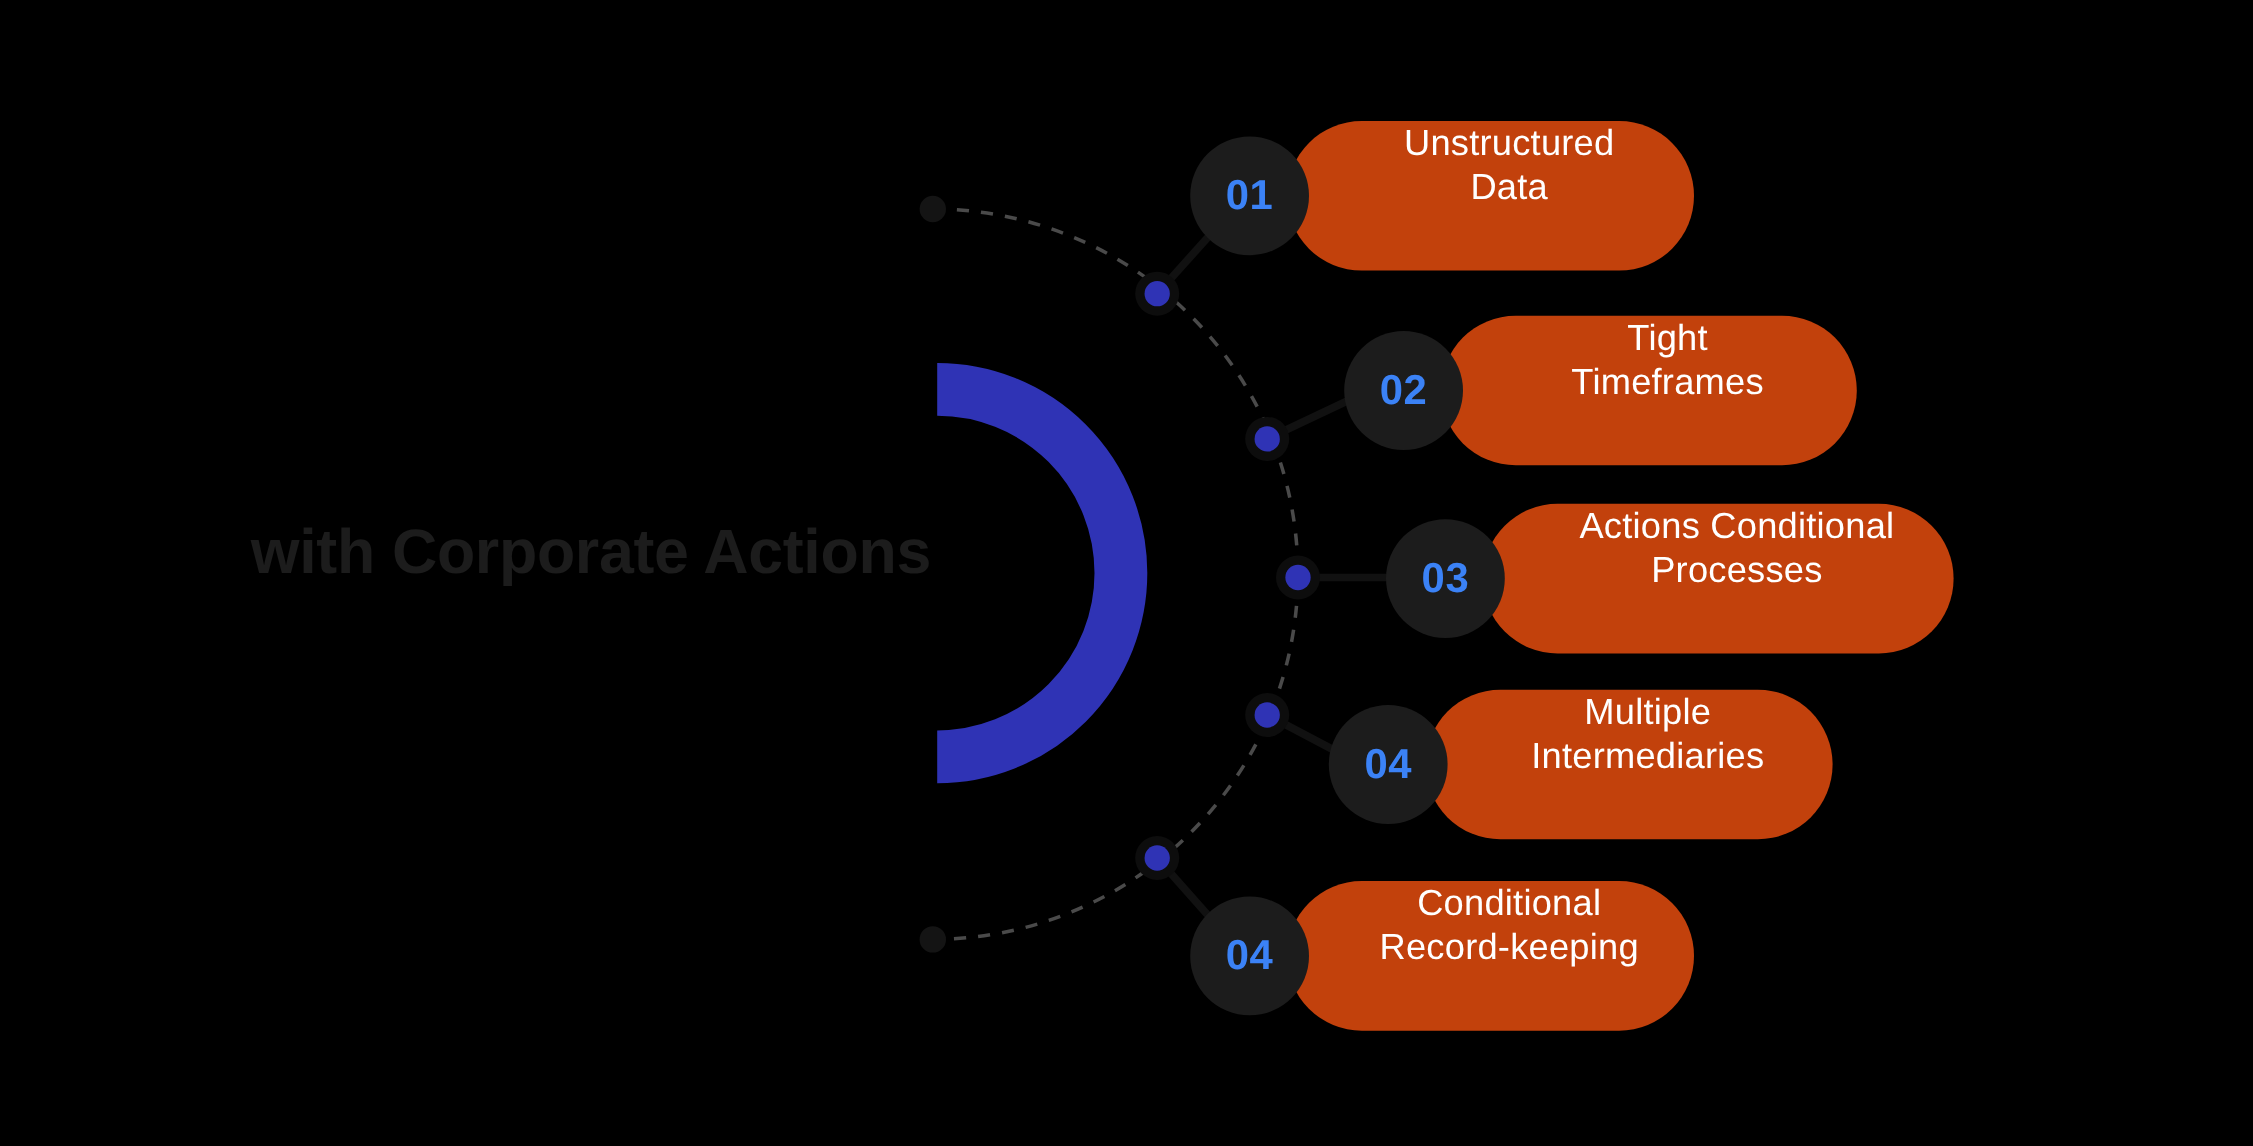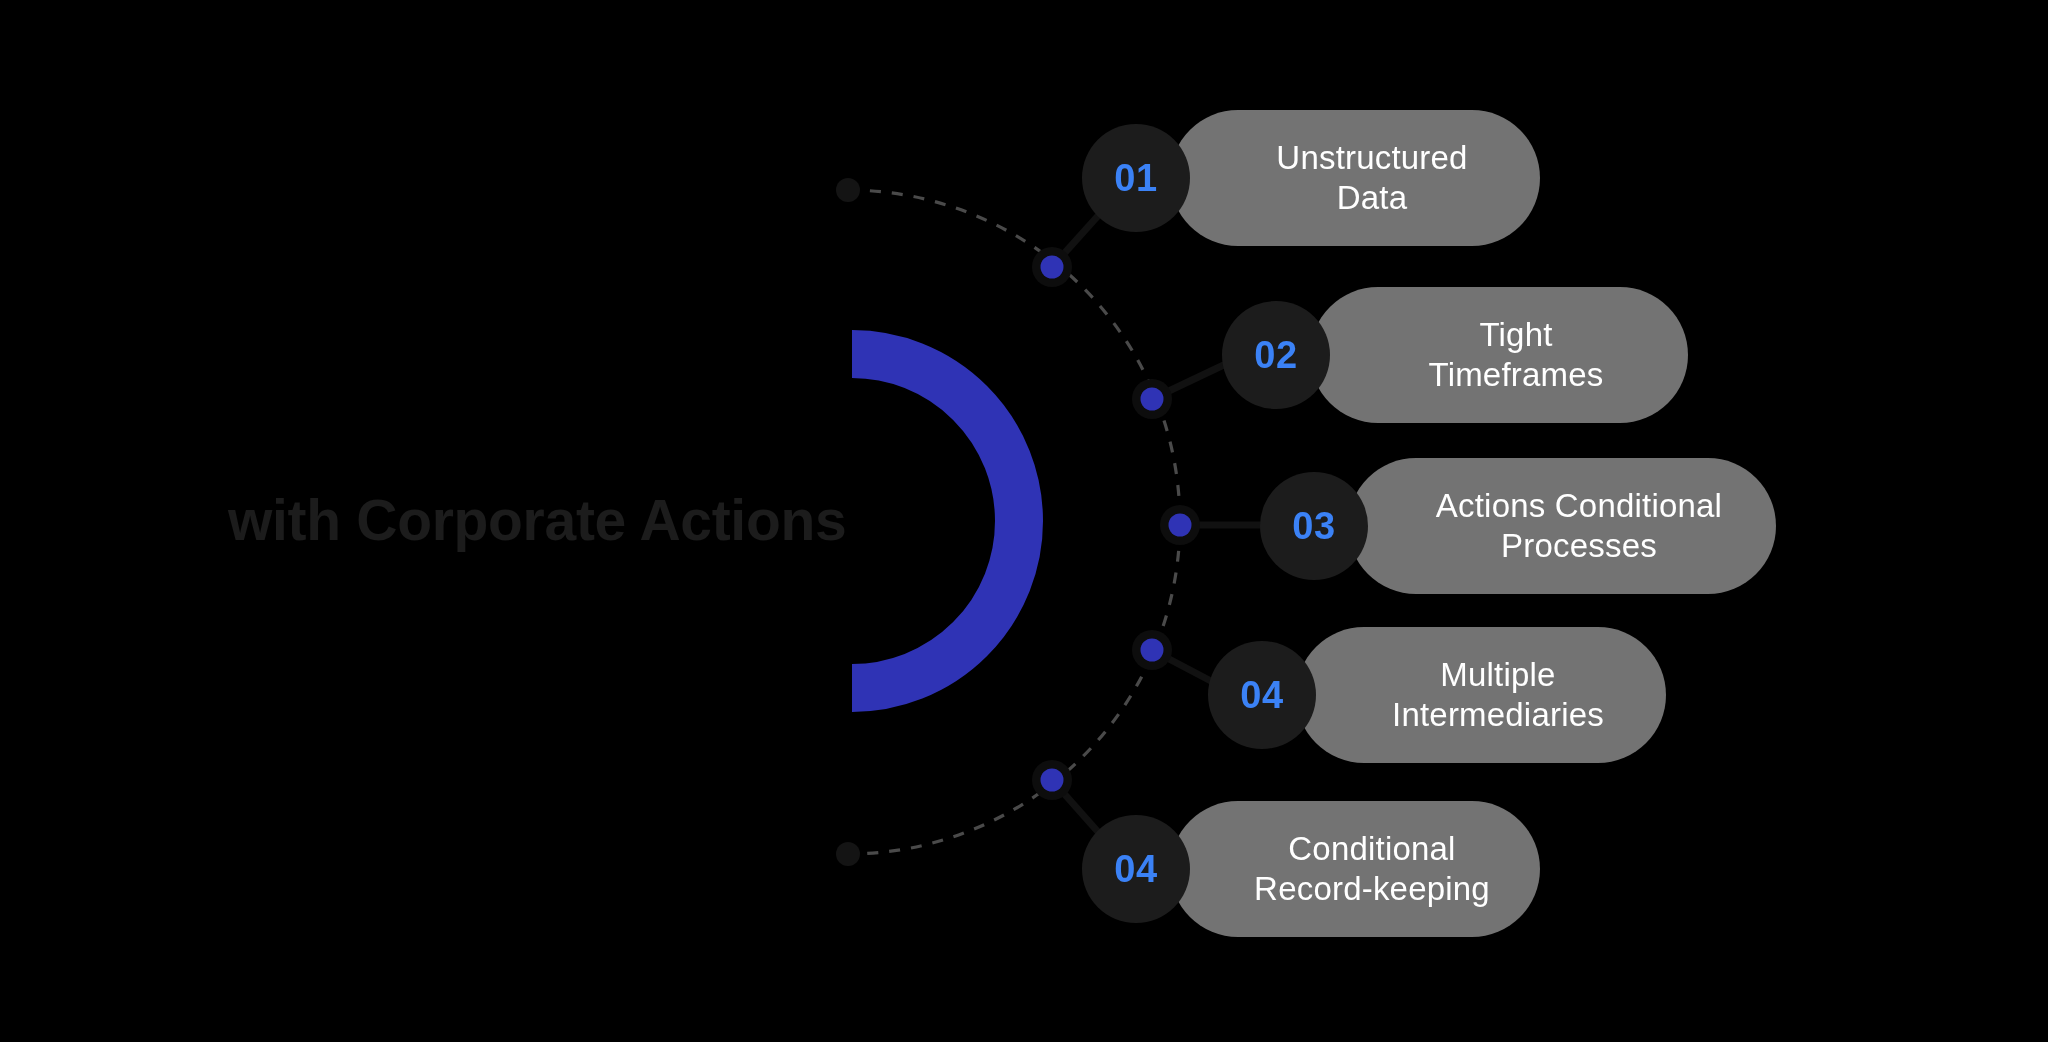--- a/index.html
+++ b/index.html
@@ -33,21 +33,21 @@
     line-height: 1.08;
     white-space: nowrap;
   }
   .title-line2 {
     font-size: 57px;
     font-weight: 800;
     color: #1c1c1c;
     letter-spacing: -0.3px;
     line-height: 1.08;
     white-space: nowrap;
-    margin-top: 20px;
+    margin-top: 2px;
   }
 
   
   .graphics {
     position: absolute;
     left: 0;
     top: 0;
     width: 2048px;
     height: 1042px;
     pointer-events: none;
@@ -59,23 +59,22 @@
     height: 136px;
     display: flex;
     align-items: center;
   }
   .pill {
     position: absolute;
     left: 88px;
     top: 0;
     height: 136px;
     border-radius: 68px;
-    background: #737373;
+    background: #c2410c;
     display: flex;
-    align-items: center;
     justify-content: center;
     box-sizing: border-box;
     padding: 0 40px 0 74px;
   }
   .pill-label {
     color: #ffffff;
     font-size: 33px;
     font-weight: 300;
     line-height: 1.22;
     text-align: center;

